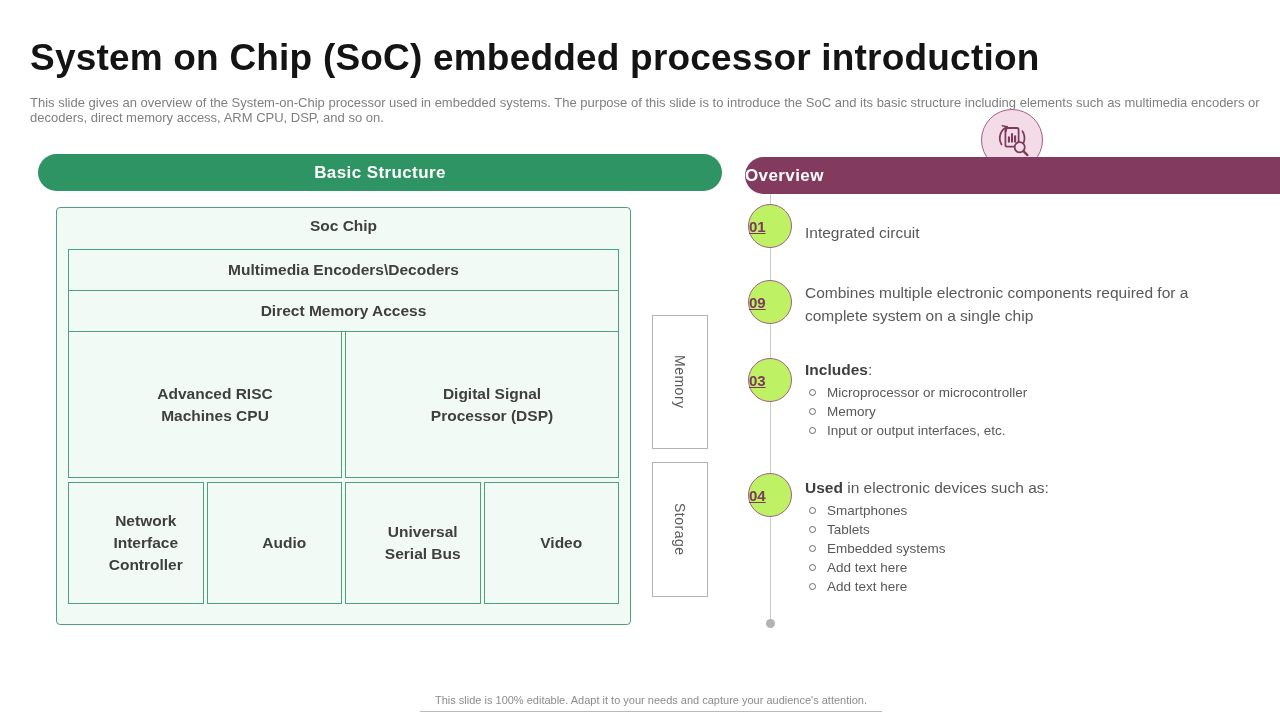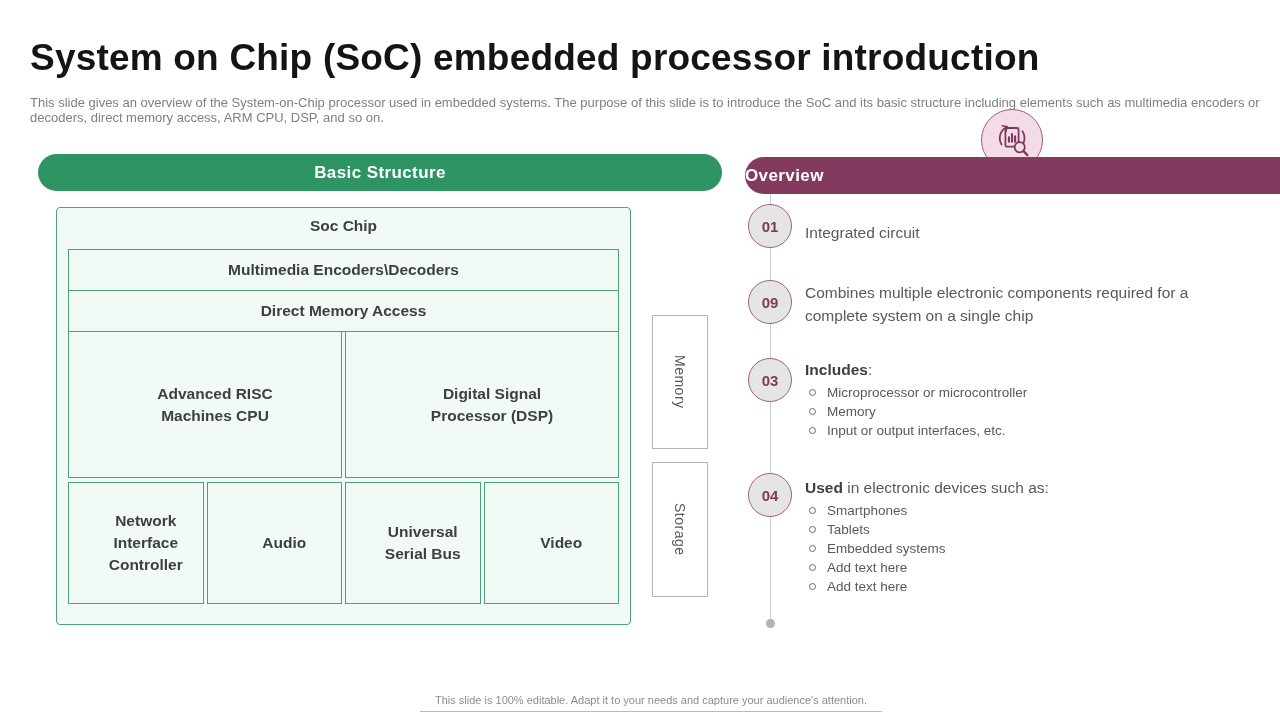--- a/index.html
+++ b/index.html
@@ -61,22 +61,22 @@
     border:1px solid #B3B3B3; display:flex; align-items:center; justify-content:center;
   }
   .side-box span { writing-mode:vertical-rl; font-size:14px; color:#595959; letter-spacing:0.5px; }
   .memory  { top:315px; height:134px; }
   .storage { top:462px; height:135px; }
   
   .tl-line { position:absolute; left:770px; top:194px; width:1px; height:426px; background:#CCCCCC; }
   .tl-dot  { position:absolute; left:766px; top:619px; width:9px; height:9px; border-radius:50%; background:#B3B3B3; }
   .num-circle {
     position:absolute; left:748px; width:44px; height:44px; border-radius:50%;
-    background:#e5e5e5; border:1px solid #A26082; display:flex; align-items:center;
-    justify-content:center; font-weight:bold; font-size:15px; color:#7C3A5D; z-index:2;
+    background:#bef264; border:1px solid #A26082; display:flex; align-items:center;
+    font-weight:bold; font-size:15px; color:#7C3A5D; z-index:2;text-decoration:underline;
   }
   .c1{top:204px} .c2{top:280px} .c3{top:358px} .c4{top:473px}
   .item-text { position:absolute; left:805px; color:#595959; font-size:15.5px; }
   .t1 { top:224px; }
   .t2 { top:281px; width:448px; line-height:23px; }
   .t3 { top:361px; }
   .t4 { top:479px; }
   .lead-bold { font-weight:bold; color:#3F3F3F;margin-top:20px; }
   .bullets { list-style:none; margin-top:4px; }
   .bullets li { display:flex; align-items:center; height:19px; font-size:13.5px; color:#595959; }

